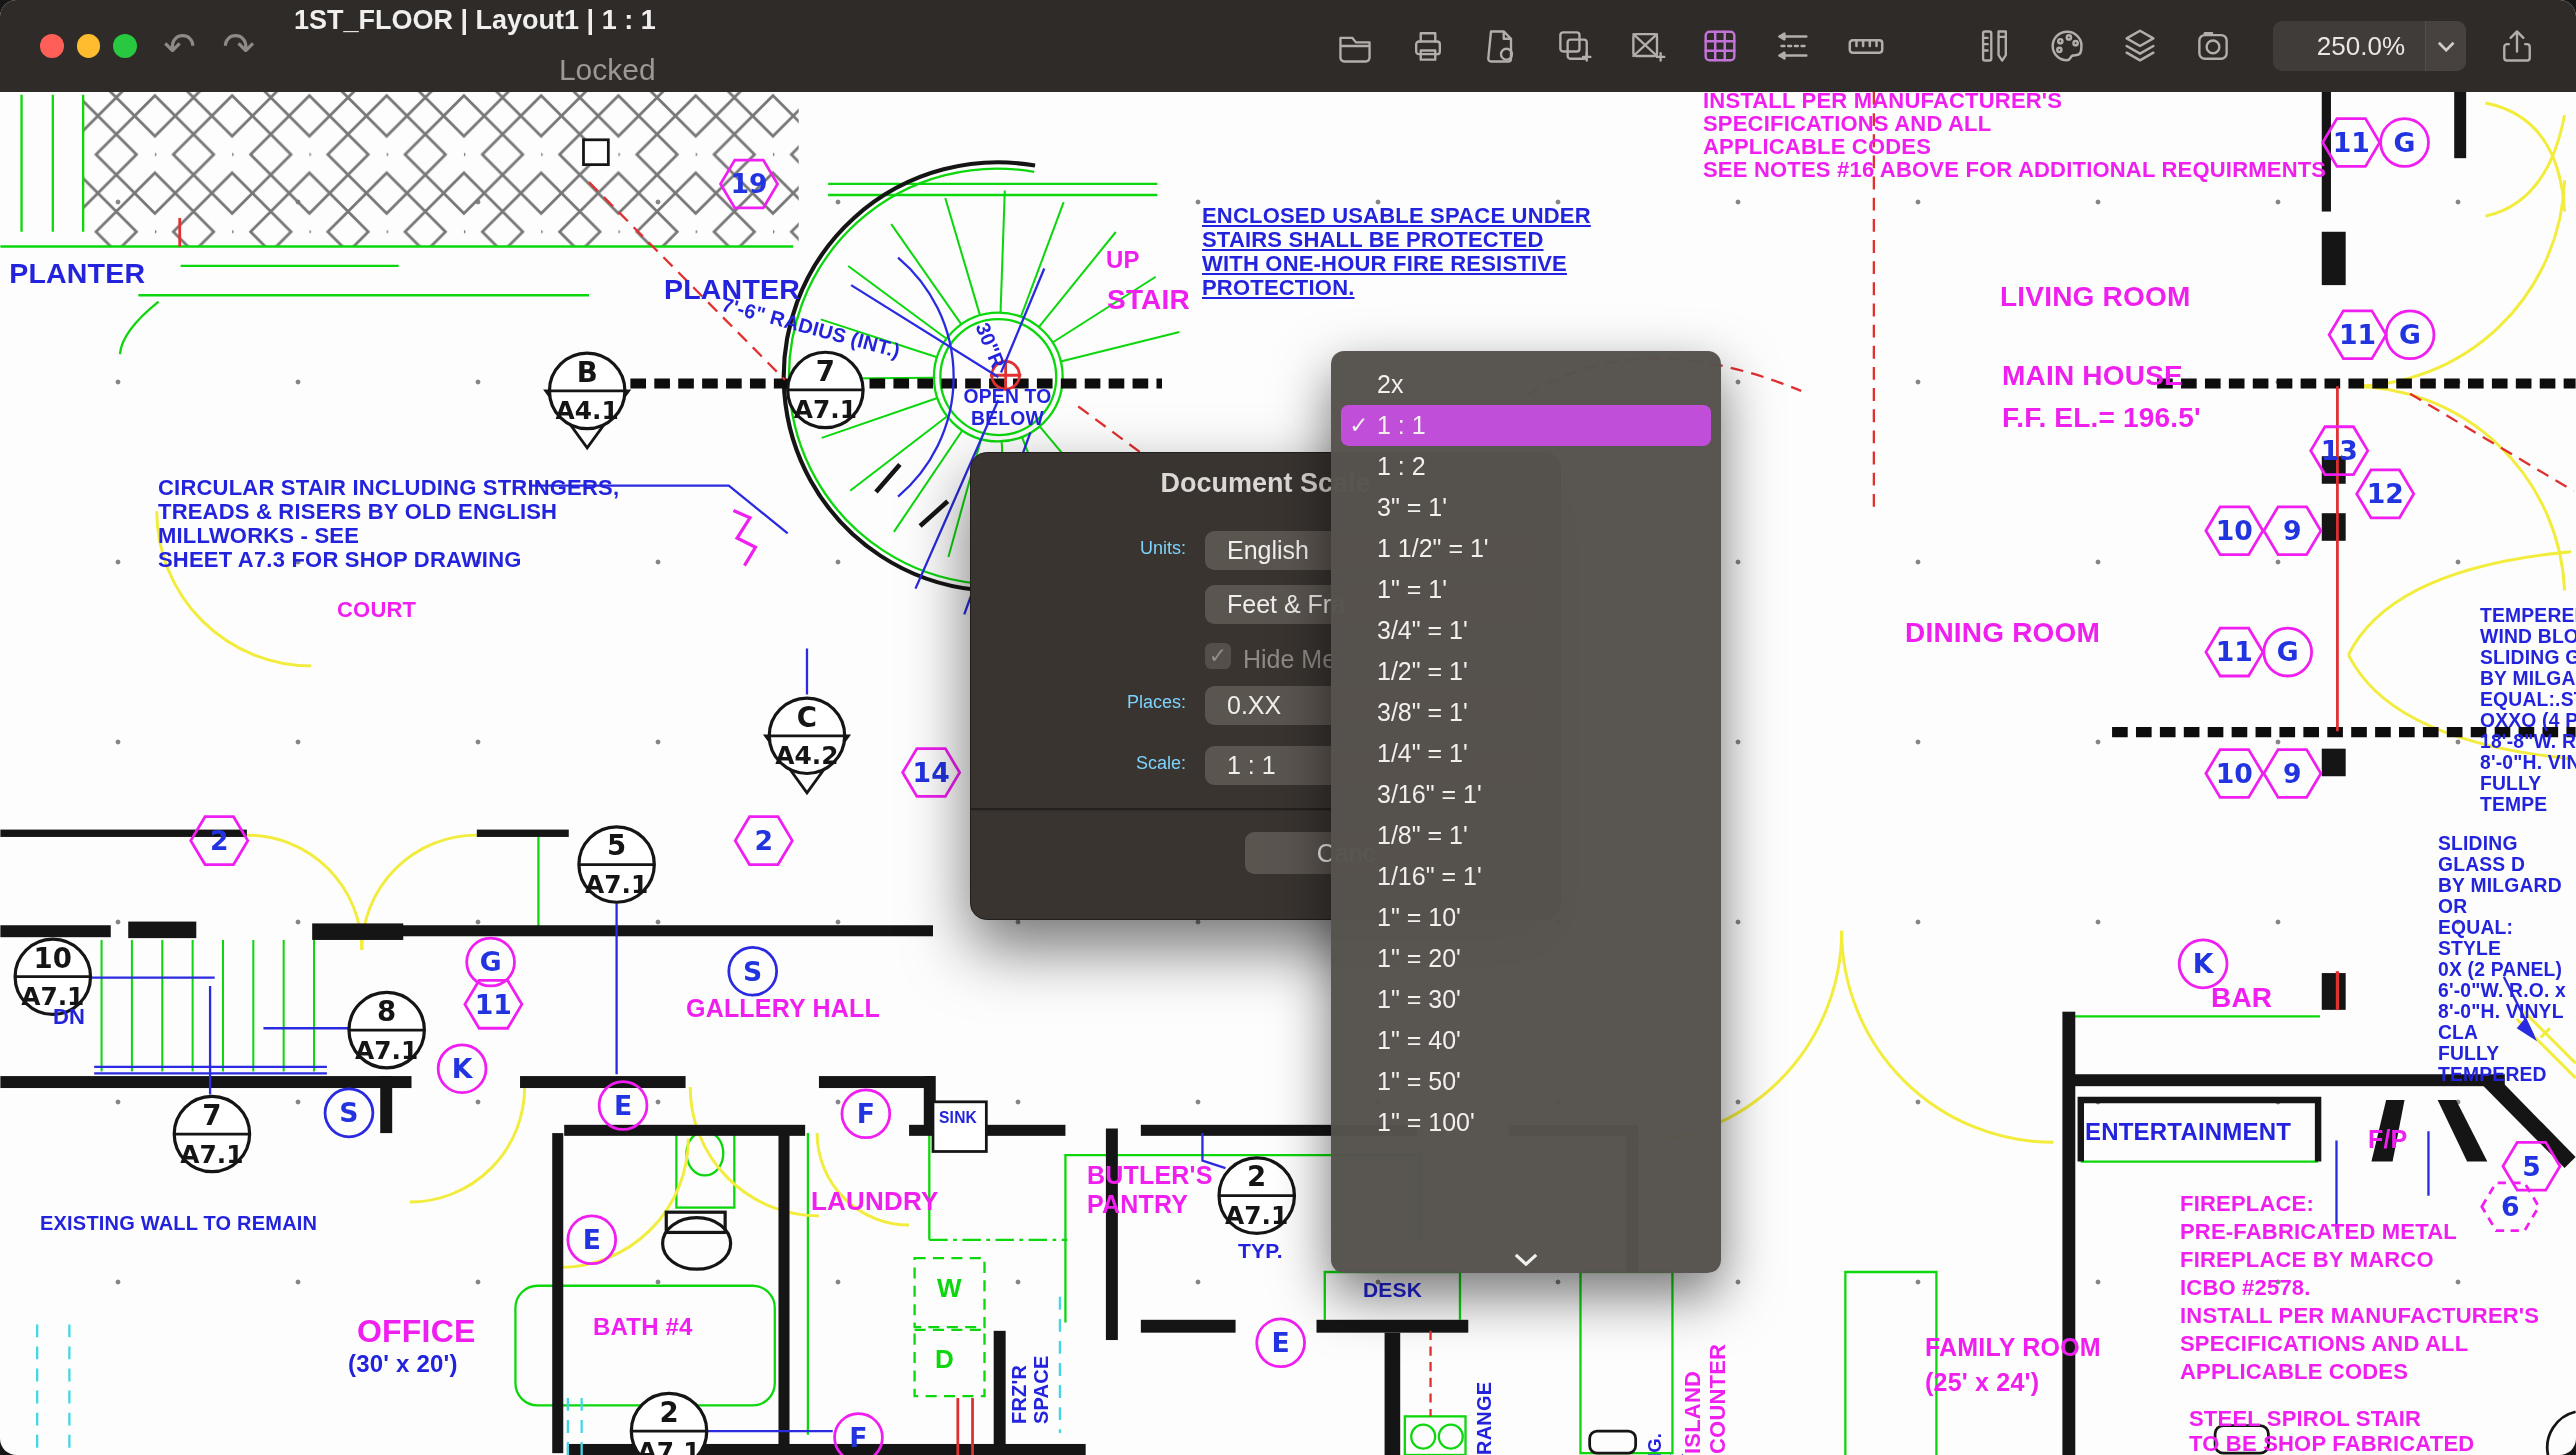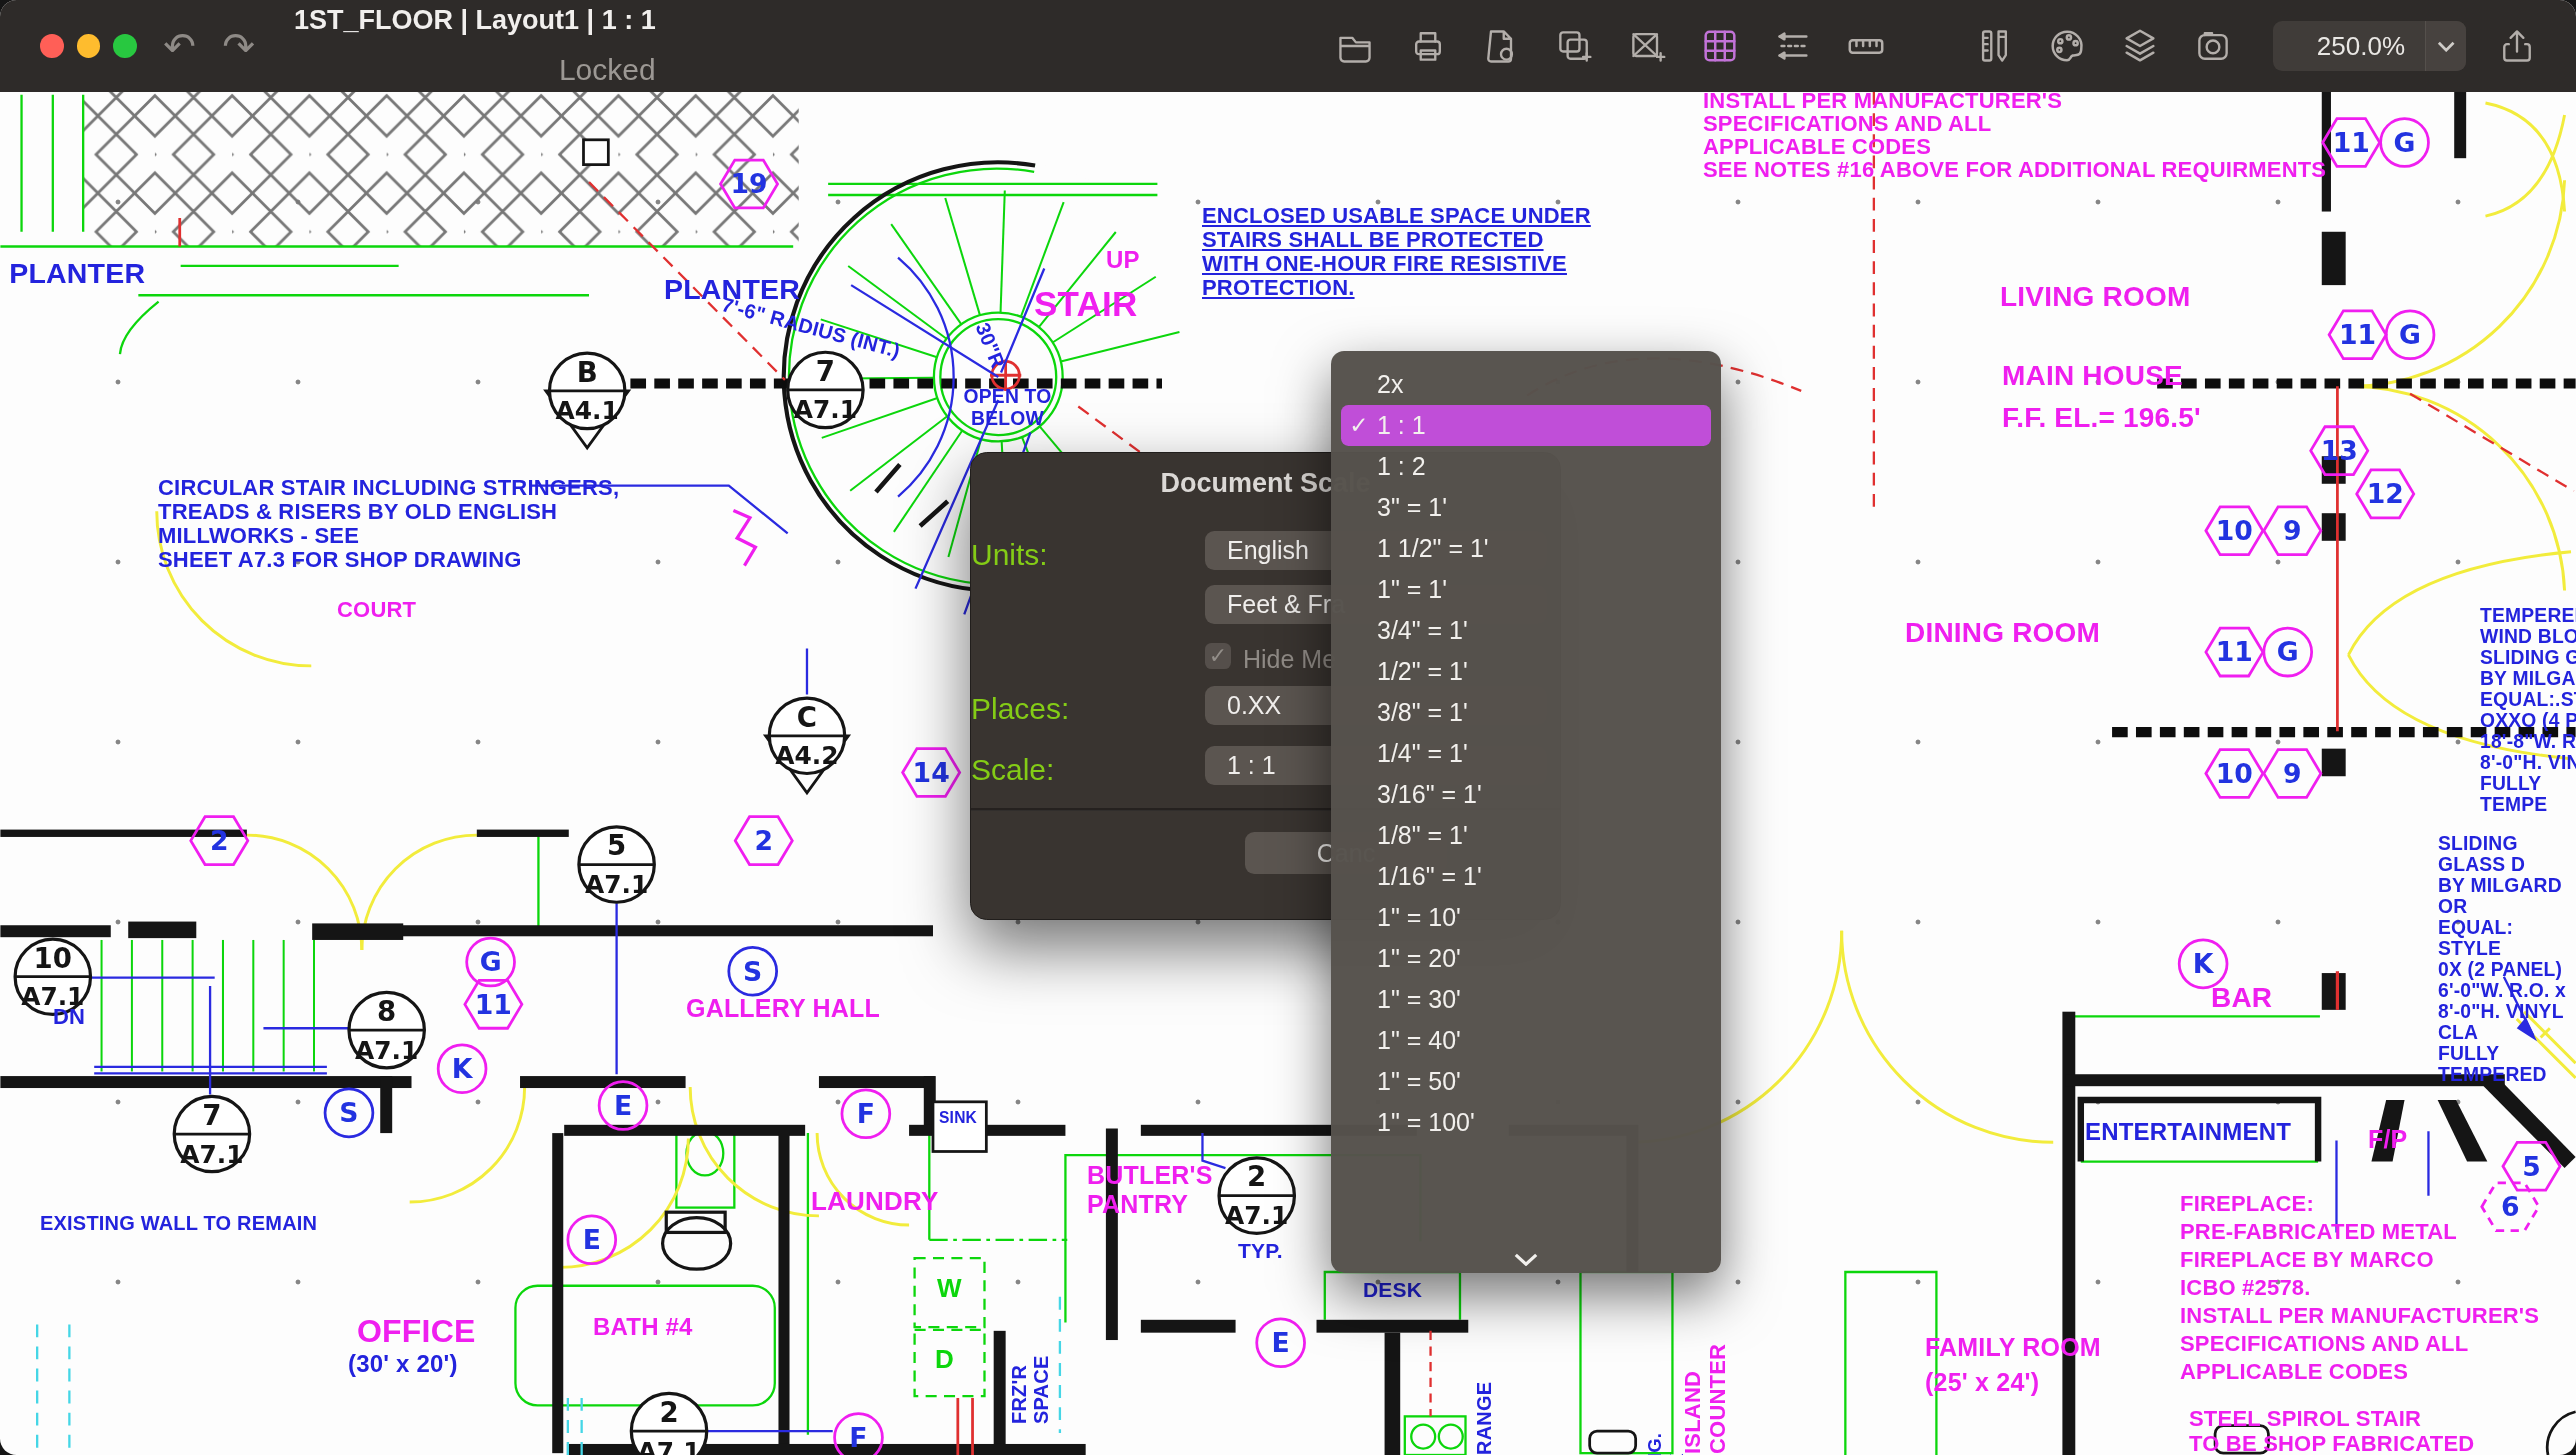--- a/index.html
+++ b/index.html
@@ -30,21 +30,21 @@
   .lbl{position:absolute;white-space:pre-line;font-weight:bold;letter-spacing:0.2px;line-height:1.08;}
   .blue{color:#2323dd;} .magenta{color:#ef1fef;} .green{color:#0cd60c;}
   svg text{font-family:"DejaVu Sans","Liberation Sans",sans-serif;}
   .bt{font-size:30px;font-weight:bold;fill:#151515;text-anchor:middle;}
   .bt2{font-size:27px;font-weight:bold;fill:#151515;text-anchor:middle;}
   .bh{font-size:29px;font-weight:bold;fill:#2233e0;text-anchor:middle;dominant-baseline:middle;}
   
   #dialog{position:absolute;left:970px;top:452px;width:589px;height:466px;background:#393430;
           border-radius:16.6px;z-index:5;box-shadow:0 28px 64px rgba(0,0,0,.55);border:0.9px solid #211e1c;}
   #dlg-title{position:absolute;left:0;top:14.7px;width:100%;text-align:center;font-size:27px;font-weight:bold;color:#dbd8d5;}
-  .dlg-label{position:absolute;left:0;width:215px;text-align:left;font-size:30px;color:#84cc16;}
+  .dlg-label{position:absolute;left:0;width:215px;text-align:right;font-size:18px;color:#7dd3fc;}
   .popup{position:absolute;left:234px;width:342px;height:39px;background:#5b5550;border-radius:9.2px;
          color:#f0eeec;font-size:25px;display:flex;align-items:center;padding-left:22px;box-sizing:border-box;}
   #dlg-check{position:absolute;left:234px;width:26px;height:26px;background:#554f4b;border-radius:6.4px;
              color:#938e89;font-size:22px;display:flex;align-items:center;justify-content:center;}
   #dlg-checklbl{position:absolute;left:272px;font-size:25px;color:#8f8a85;}
   #dlg-sep{position:absolute;left:0;top:355px;width:100%;height:1.8px;background:rgba(0,0,0,.35);border-bottom:0.9px solid rgba(255,255,255,.06);}
   #dlg-cancel{position:absolute;left:274px;top:379px;width:202px;height:42px;background:#5b5550;border-radius:9.2px;
               color:#f0eeec;font-size:25px;display:flex;align-items:center;justify-content:center;}
   
   #menu{position:absolute;left:1331px;top:351px;width:390px;height:922px;background:rgba(86,82,77,.98);
@@ -457,21 +457,21 @@
         <div class="lbl magenta" style="left: 1925px; top: 1330px; font-size: 25px; line-height: 35px;">FAMILY ROOM
 (25' x 24')</div>
         <div class="lbl magenta" style="left: 2189px; top: 1406px; font-size: 22px; line-height: 25px;">STEEL SPIROL STAIR
 TO BE SHOP FABRICATED</div>
         <div class="lbl blue" style="left: 158px; top: 476px; font-size: 22px; line-height: 24px;">CIRCULAR STAIR INCLUDING STRINGERS,
 TREADS &amp; RISERS BY OLD ENGLISH
 MILLWORKS - SEE
 SHEET A7.3 FOR SHOP DRAWING</div>
         <div class="lbl magenta" style="left: 337px; top: 598px; font-size: 22px;">COURT</div>
         <div class="lbl magenta" style="left: 1106px; top: 247px; font-size: 24px;">UP</div>
-        <div class="lbl magenta" style="left: 1034px; top: 285px; font-size: 35px;">STAIR</div>
+        <div class="lbl magenta" style="left: 1107px; top: 285px; font-size: 28px;">STAIR</div>
         <div class="lbl blue" style="left: 957px; top: 386px; font-size: 19.3px; line-height: 22px; width: 101px; text-align: center;">OPEN TO
 BELOW</div>
         <div class="lbl blue" style="left: 725px; top: 294px; font-size: 20px; transform-origin: 0px 0px; transform: rotate(15deg);">7'-6" RADIUS (INT.)</div>
         <div class="lbl blue" style="left: 991px; top: 320px; font-size: 20px; transform-origin: 0px 0px; transform: rotate(68deg);">30"R</div>
         <div class="lbl magenta" style="left: 686px; top: 995px; font-size: 25px;">GALLERY HALL</div>
         <div class="lbl blue" style="left: 53px; top: 1005px; font-size: 22px;">DN</div>
         <div class="lbl blue" style="left: 40px; top: 1213px; font-size: 20px;">EXISTING WALL TO REMAIN</div>
         <div class="lbl magenta" style="left: 357px; top: 1314px; font-size: 32px;">OFFICE</div>
         <div class="lbl blue" style="left: 348px; top: 1351px; font-size: 24px;">(30' x 20')</div>
         <div class="lbl magenta" style="left: 593px; top: 1314px; font-size: 24px;">BATH #4</div>

